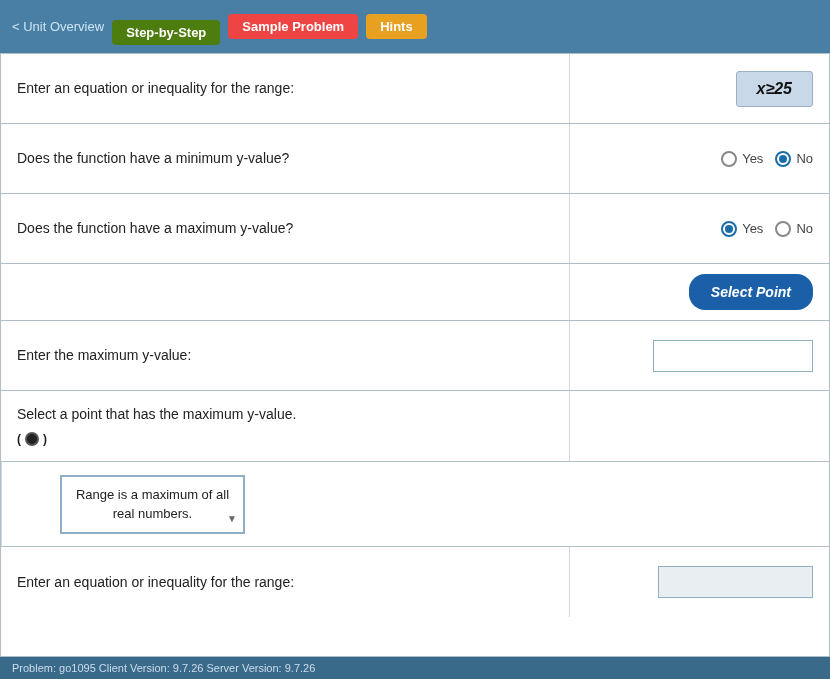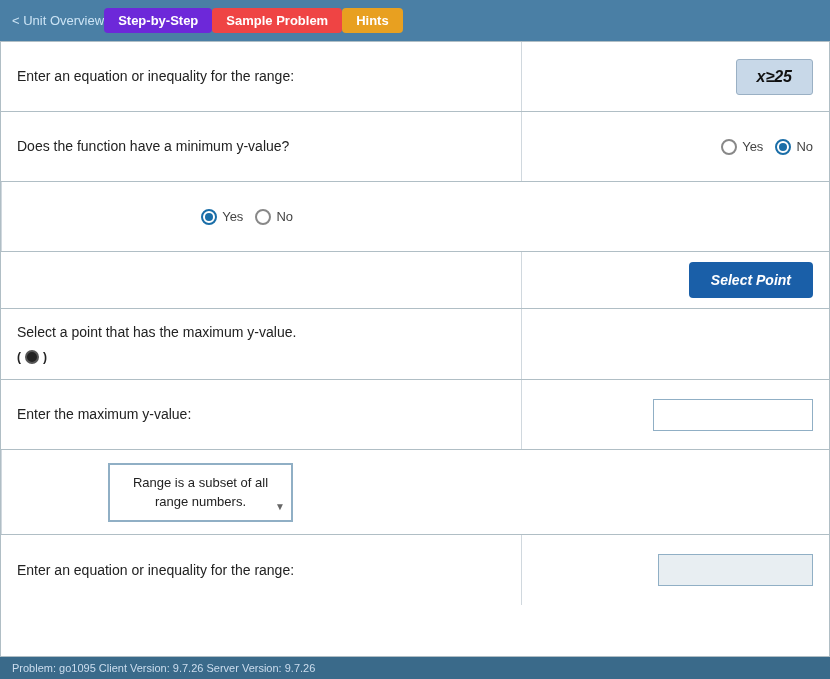--- a/index.html
+++ b/index.html
@@ -12,43 +12,44 @@
       display: flex;
       flex-direction: column;
     }
 
     
     .top-nav {
       background: #4a7fa5;
       padding: 8px 12px;
       display: flex;
       align-items: center;
-      gap: 0;
+      gap: 8px;
       flex-shrink: 0;
     }
 
     .nav-link {
       color: #cce4f5;
       font-size: 13px;
       text-decoration: none;
       cursor: pointer;
     }
 
     .nav-btn {
       padding: 5px 14px;
       border-radius: 4px;
       border: none;
       font-size: 13px;
       font-weight: bold;
       cursor: pointer;
     }
 
     .nav-btn-blue {
-      background: #6d28d9;
+      background: #4d7c0f;
       color: white;
+      margin-top: 12px;
     }
 
     .nav-btn-green {
       background: #ef4444;
       color: white;
     }
 
     .nav-btn-orange {
       background: #e8a020;
       color: white;
@@ -87,21 +88,21 @@
       flex: 1;
       padding: 14px 16px;
       font-size: 14px;
       color: #222;
       display: flex;
       align-items: center;
       line-height: 1.4;
     }
 
     .question-right {
-      width: 308px;
+      width: 260px;
       padding: 10px 16px;
       display: flex;
       align-items: center;
       justify-content: flex-end;
       flex-shrink: 0;
       border-left: 1px solid #d0d8de;
     }
 
     
     .domain-display {
@@ -159,21 +160,21 @@
     .radio-circle.unselected {
       border-color: #888;
     }
 
     
     .select-point-btn {
       background: #1a5fa8;
       color: white;
       border: none;
       padding: 10px 22px;
-      border-radius: 4px;
+      border-radius: 16px;
       font-size: 14px;
       font-weight: bold;
       font-style: italic;
       cursor: pointer;
     }
 
     .filled-circle {
       width: 14px;
       height: 14px;
       border-radius: 50%;
@@ -280,20 +281,23 @@
           </label>
           <label class="radio-option">
             <div class="radio-circle selected"></div>
             <span>No</span>
           </label>
         </div>
       </div>
     </div>
 
     <div class="question-row">
+      <div class="question-left">
+        <span>Does the function have a maximum y-value?</span>
+      </div>
       <div class="question-right">
         <div class="radio-group">
           <label class="radio-option">
             <div class="radio-circle selected"></div>
             <span>Yes</span>
           </label>
           <label class="radio-option">
             <div class="radio-circle unselected"></div>
             <span>No</span>
           </label>
@@ -301,49 +305,49 @@
       </div>
     </div>
 
     <div class="question-row" style="min-height:55px;">
       <div class="question-left"></div>
       <div class="question-right">
         <button class="select-point-btn">Select Point</button>
       </div>
     </div>
 
+    <div class="question-row">
+      <div class="question-left">
+        <span>Enter the maximum y-value:</span>
+      </div>
+      <div class="question-right">
+        <input type="text" class="text-input" value="" style="">
+      </div>
+    </div>
+
     <div class="question-row" style="min-height:65px;">
       <div class="question-left">
         <div>
           <p>Select a point that has the maximum y-value.</p>
           <div style="margin-top:6px; display:flex; align-items:center; gap:4px;">
             <span style="font-size:12px; font-weight:bold;">(</span>
             <div class="filled-circle"></div>
             <span style="font-size:12px; font-weight:bold;">)</span>
           </div>
         </div>
       </div>
       <div class="question-right">
       </div>
     </div>
 
-    <div class="question-row">
-      <div class="question-left">
-        <span>Enter the maximum y-value:</span>
-      </div>
-      <div class="question-right">
-        <input type="text" class="text-input" value="" style="">
-      </div>
-    </div>
-
     <div class="question-row" style="min-height:85px;">
       <div class="question-right">
         <div class="range-statement-box">
-          <span>Range is a subset of all</span><br>
-          <span>range numbers.</span>
+          <span>Range is a maximum of all</span><br>
+          <span>real numbers.</span>
         </div>
       </div>
     </div>
 
     <div class="question-row" style="min-height:70px;justify-content:space-between;">
       <div class="question-left">
         <span>Enter an equation or inequality for the range:</span>
       </div>
       <div class="question-right">
         <input type="text" class="range-input" value="" style="">

